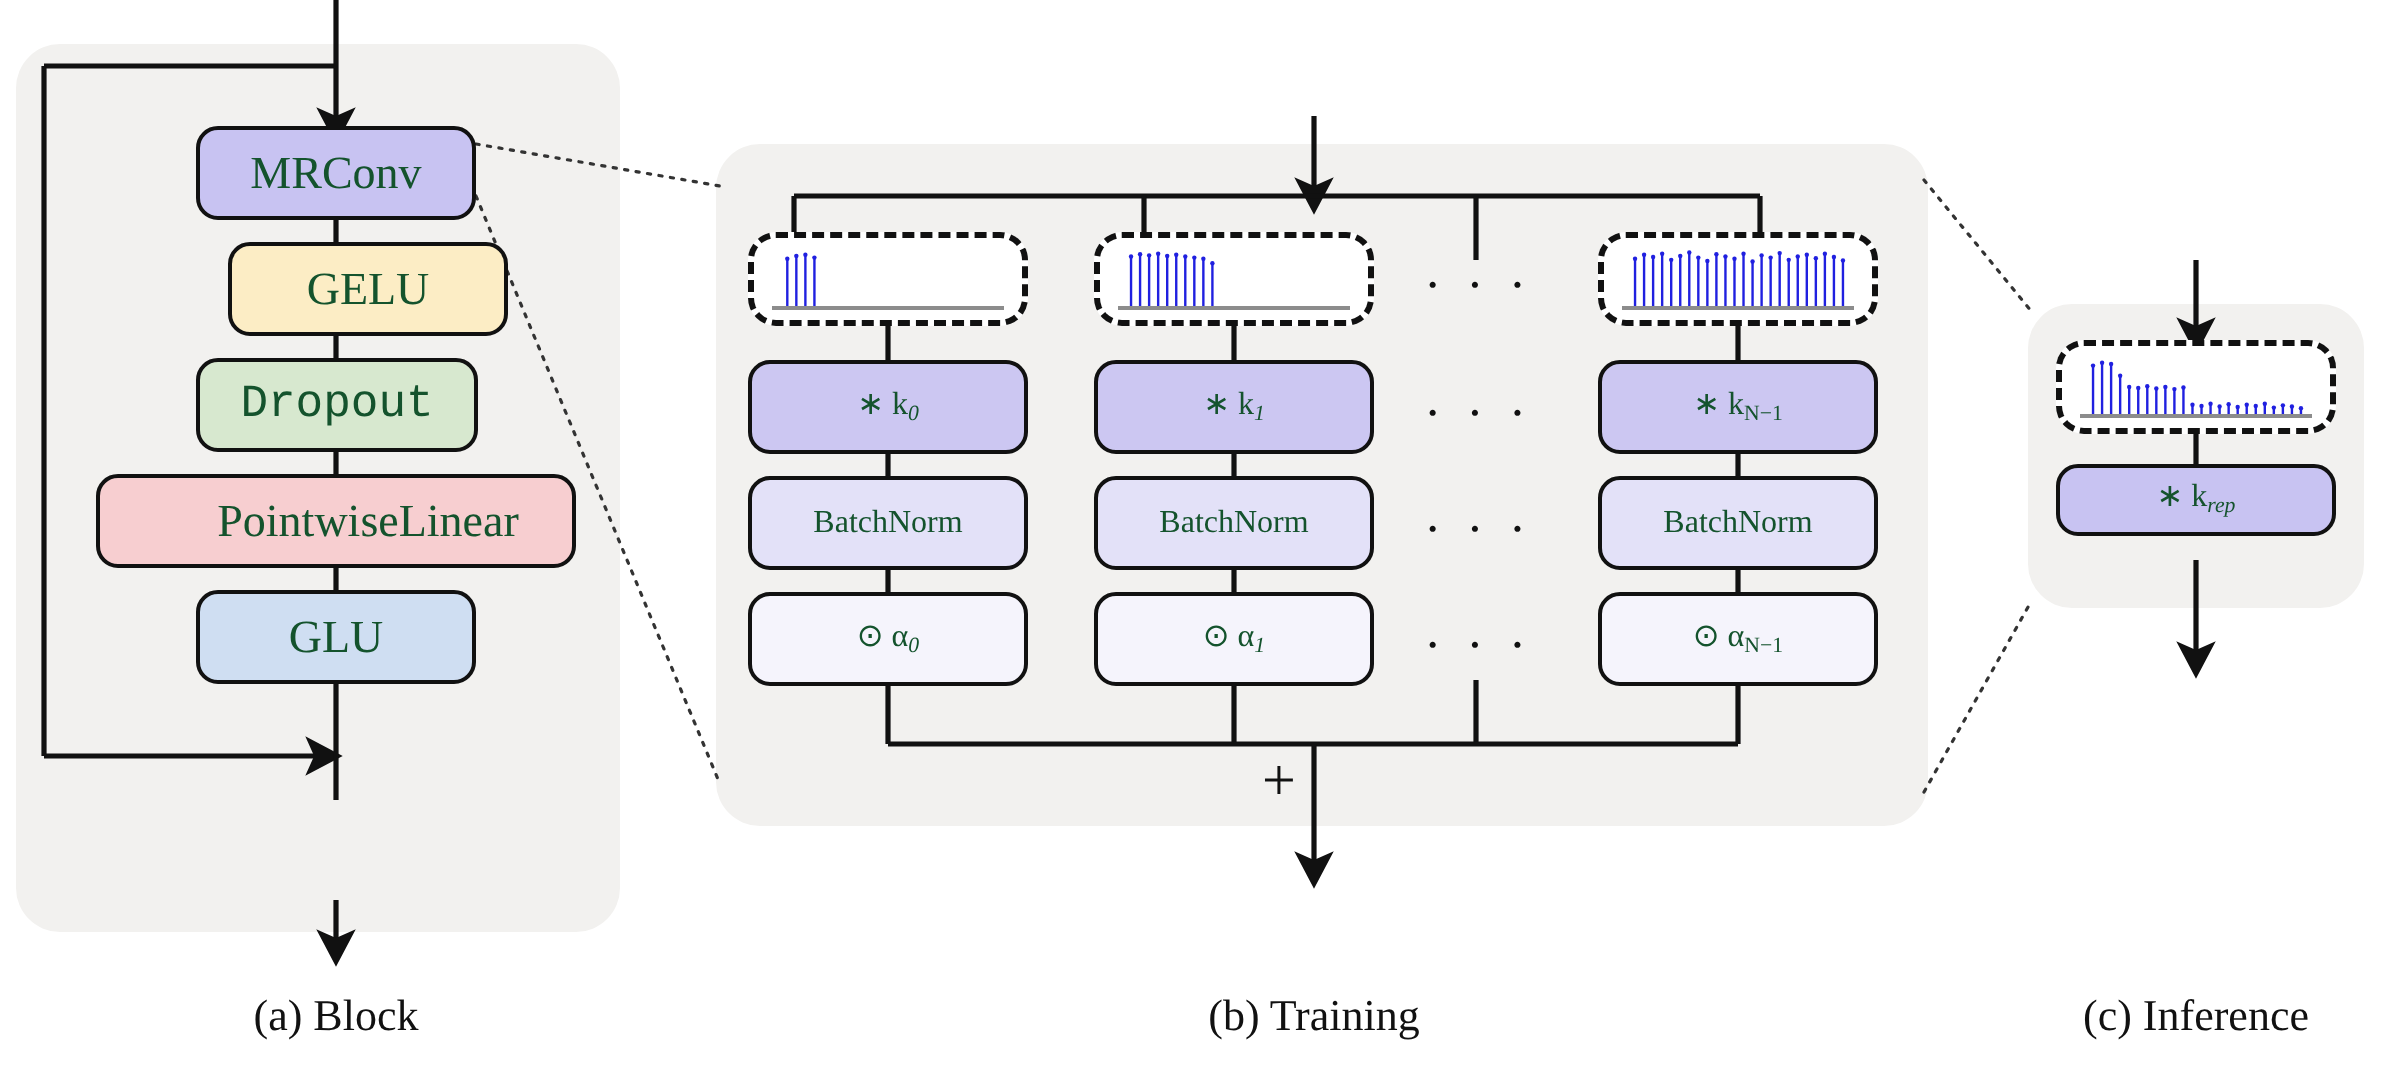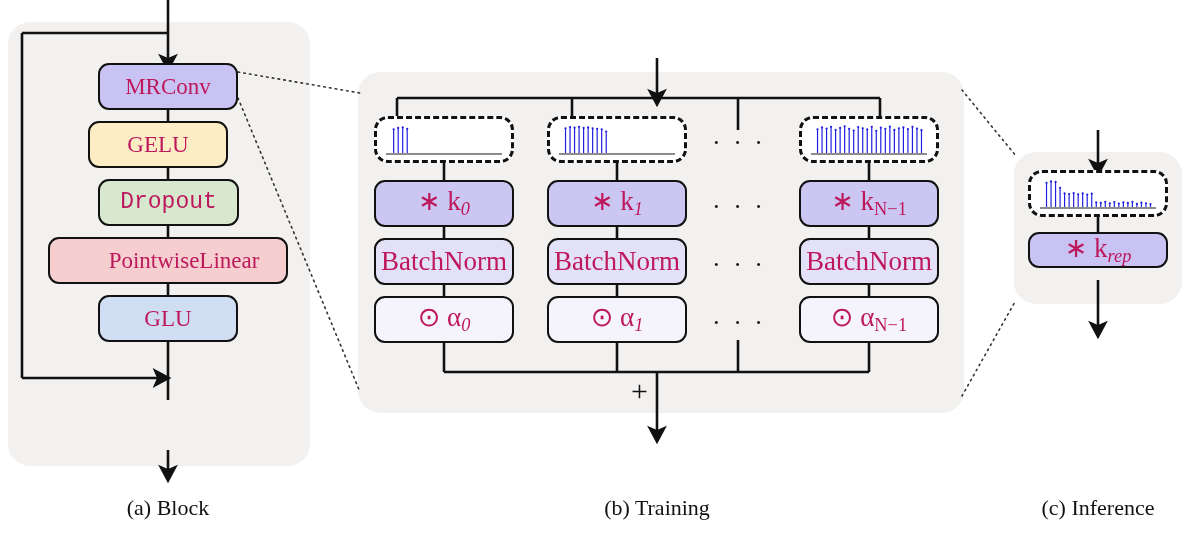--- a/index.html
+++ b/index.html
@@ -10,29 +10,29 @@
   #stage{position:absolute;left:0;top:0;width:1197px;height:534px;}
 
   
   .panel-bg{position:absolute;background:#f2f1ef;border-radius:22px;}
 
   
   .box{
     position:absolute;box-sizing:border-box;
     border:2.6px solid #111;border-radius:11px;
     display:flex;align-items:center;justify-content:center;
-    color:#be185d;line-height:1;white-space:nowrap;
+    color:#14532d;line-height:1;white-space:nowrap;
   }
   .box.dashed{
     border:3px dashed #111;background:#ffffff;border-radius:14px;
   }
 
   
   .t-block{font-size:23px;}
-  .t-small{font-size:27px;}
+  .t-small{font-size:16px;}
   .caption{
     position:absolute;font-size:22px;color:#111;
     white-space:nowrap;text-align:center;
   }
   .math{font-style:normal;}
   .math i{font-style:italic;}
   .sub{font-size:0.68em;vertical-align:-0.28em;font-style:italic;}
   .sub-up{font-size:0.68em;vertical-align:-0.28em;font-style:normal;}
   .plus-sign{position:absolute;font-size:30px;color:#111;line-height:1;}
   .ellipsis{position:absolute;font-size:26px;color:#111;letter-spacing:3px;line-height:1;}
@@ -120,21 +120,21 @@
     <g stroke="#333" stroke-width="1.6" fill="none" stroke-dasharray="1.6 4.2" stroke-linecap="round">
       <path d="M962,90 L1016,156"></path>
       <path d="M962,396 L1016,300"></path>
     </g>
   </svg>
 
   <div class="box t-block" style="left:98px;top:63px;width:140px;height:47px;background:#c8c3f2;">
     <span>MRConv</span>
   </div>
 
-  <div class="box t-block" style="left:88px;top:121px;width:140px;height:47px;background:#fcedc5;">
+  <div class="box t-block" style="left:114px;top:121px;width:140px;height:47px;background:#fcedc5;">
     <span>GELU</span>
   </div>
 
   <div class="box t-block" style="left:98px;top:179px;width:141px;height:47px;background:#d7e8cf;font-family:Liberation Mono, monospace;">
     <span>Dropout</span>
   </div>
 
   <div class="box t-block" style="left:48px;top:237px;width:240px;height:47px;background:#f7ced0;padding-left:32px;">
     <span>PointwiseLinear</span>
   </div>

